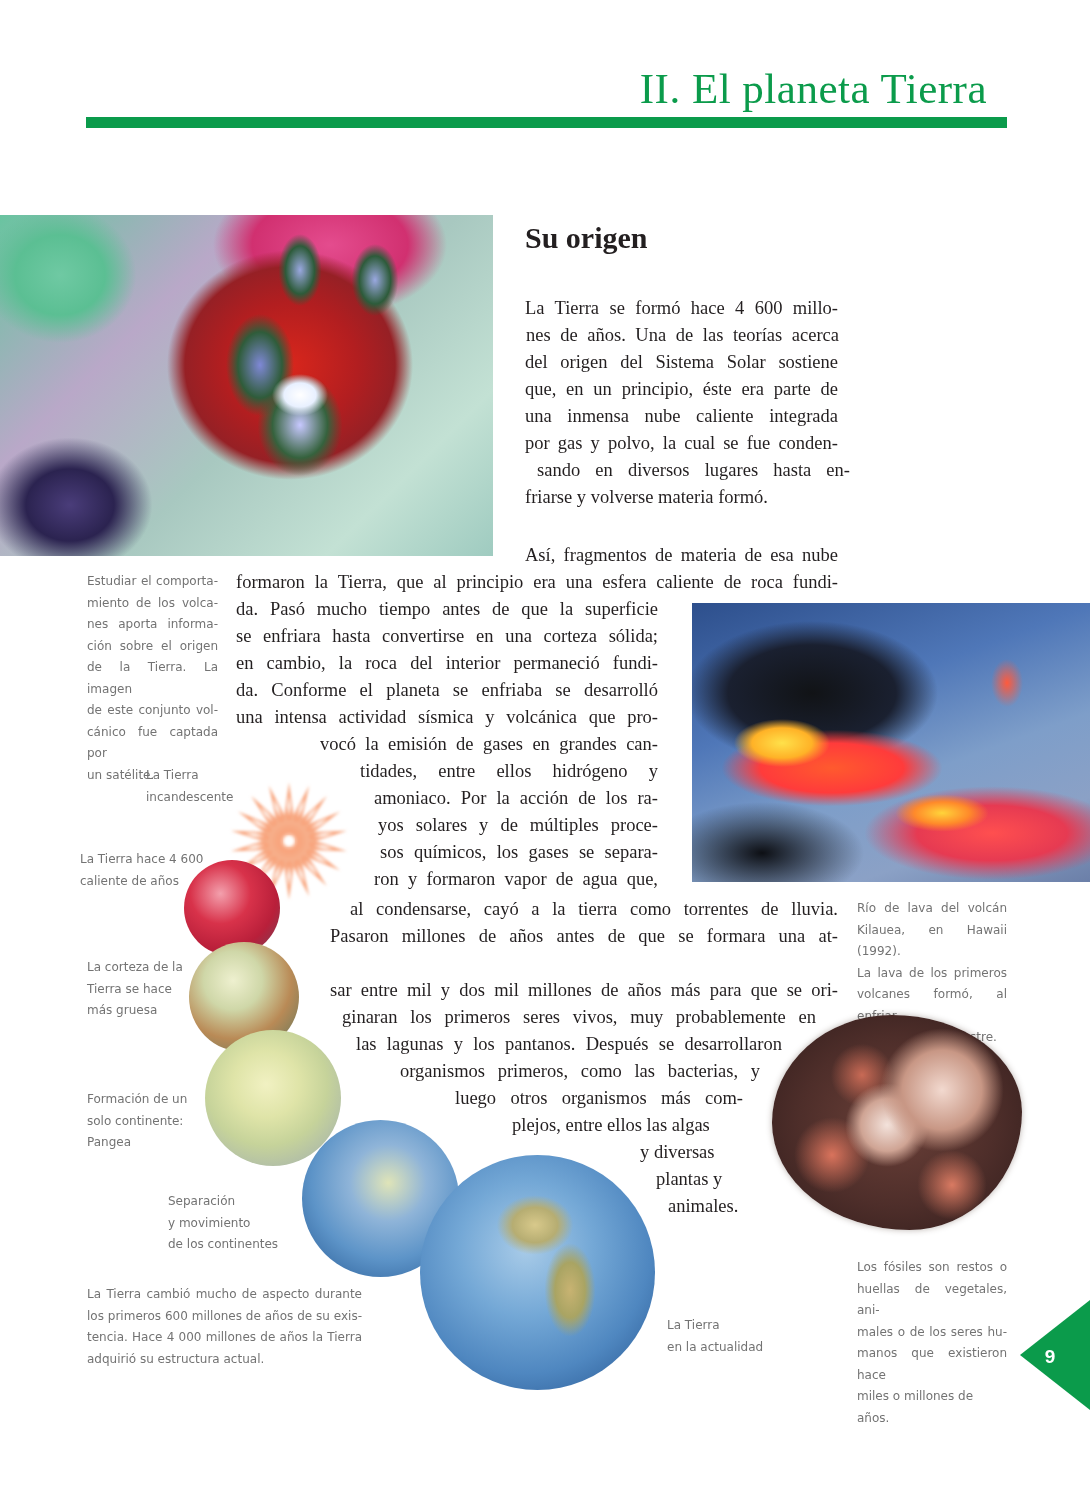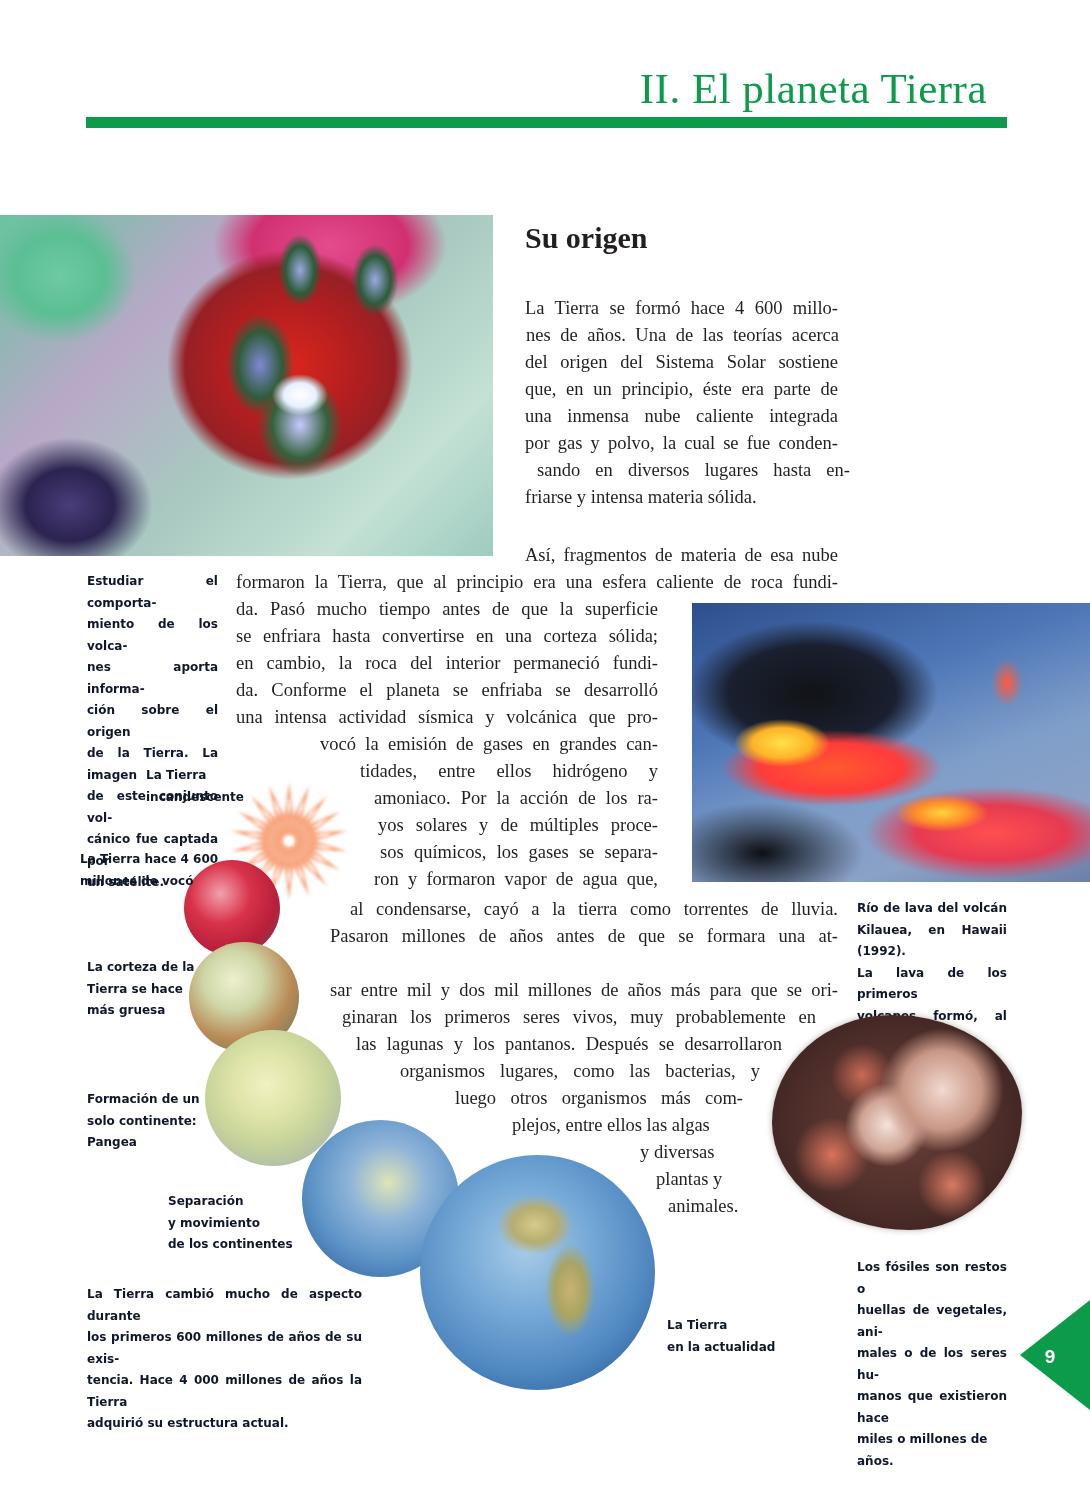--- a/index.html
+++ b/index.html
@@ -12,21 +12,21 @@
 
   
   .section-heading { left: 525px; top: 221px; font-family: "Liberation Serif", serif; font-weight: bold; font-size: 30px; color: #231f20; }
 
   
   .body-text { font-family: "Liberation Serif", serif; font-size: 18.5px; line-height: 27px; color: #231f20; white-space: nowrap; }
   .line { position: absolute; white-space: nowrap; }
   .just { text-align: justify; text-align-last: justify; }
 
   
-  .caption { font-family: "DejaVu Sans", sans-serif; font-size: 12px; line-height: 21.5px; color: #0f172a; font-weight: bold; }
+  .caption { font-family: "DejaVu Sans", sans-serif; font-size: 12px; line-height: 21.5px; color: #737373; }
 
   
   .satellite { left: 0; top: 215px; width: 493px; height: 341px; overflow: hidden;
     background:
       radial-gradient(ellipse 40px 30px at 300px 180px, #ffffff 0%, #e8f0ff 40%, transparent 70%),
       radial-gradient(ellipse 26px 40px at 375px 65px, #9aa8e0 0%, #2d5b3a 60%, transparent 90%),
       radial-gradient(ellipse 24px 40px at 300px 55px, #9aa8e0 0%, #2d5b3a 60%, transparent 90%),
       radial-gradient(ellipse 40px 60px at 260px 150px, #7f88d6 0%, #2f5c3a 55%, transparent 85%),
       radial-gradient(ellipse 50px 60px at 300px 210px, #c7c8ff 0%, #35623d 55%, transparent 85%),
       radial-gradient(ellipse 150px 140px at 290px 150px, #d8261c 0%, #b21e20 45%, #962025 70%, transparent 82%),
@@ -91,21 +91,21 @@
 <div class="abs section-heading">Su origen</div>
 
 <div class="abs body-text" style="left:525px; top:295px; width:313px; height:220px;">
   <div class="line just" style="left:0; top:0; width:313px;">La Tierra se formó hace 4 600 millo-</div>
   <div class="line just" style="left:1px; top:27px; width:313px;">nes de años. Una de las teorías acerca</div>
   <div class="line just" style="left:0; top:54px; width:313px;">del origen del Sistema Solar sostiene</div>
   <div class="line just" style="left:0; top:81px; width:313px;">que, en un principio, éste era parte de</div>
   <div class="line just" style="left:0; top:108px; width:313px;">una inmensa nube caliente integrada</div>
   <div class="line just" style="left:0; top:135px; width:313px;">por gas y polvo, la cual se fue conden-</div>
   <div class="line just" style="left:12px; top:162px; width:313px;">sando en diversos lugares hasta en-</div>
-  <div class="line" style="left:0; top:189px;">friarse y intensa materia sólida.</div>
+  <div class="line" style="left:0; top:189px;">friarse y volverse materia formó.</div>
 </div>
 
 <div class="abs body-text" style="left:0; top:0; width:1090px; height:1500px;">
   <div class="line just" style="left:525px; top:542px; width:313px;">Así, fragmentos de materia de esa nube</div>
   <div class="line just" style="left:236px; top:569px; width:602px;">formaron la Tierra, que al principio era una esfera caliente de roca fundi-</div>
   <div class="line just" style="left:236px; top:623px; width:422px;">se enfriara hasta convertirse en una corteza sólida;</div>
   <div class="line just" style="left:236px; top:596px; width:422px;">da. Pasó mucho tiempo antes de que la superficie</div>
   <div class="line just" style="left:236px; top:650px; width:422px;">en cambio, la roca del interior permaneció fundi-</div>
   <div class="line just" style="left:236px; top:677px; width:422px;">da. Conforme el planeta se enfriaba se desarrolló</div>
   <div class="line just" style="left:236px; top:704px; width:422px;">una intensa actividad sísmica y volcánica que pro-</div>
@@ -113,21 +113,21 @@
   <div class="line just" style="left:360px; top:758px; width:298px;">tidades, entre ellos hidrógeno y</div>
   <div class="line just" style="left:374px; top:785px; width:284px;">amoniaco. Por la acción de los ra-</div>
   <div class="line just" style="left:378px; top:812px; width:280px;">yos solares y de múltiples proce-</div>
   <div class="line just" style="left:380px; top:839px; width:278px;">sos químicos, los gases se separa-</div>
   <div class="line just" style="left:374px; top:866px; width:284px;">ron y formaron vapor de agua que,</div>
   <div class="line just" style="left:350px; top:896px; width:488px;">al condensarse, cayó a la tierra como torrentes de lluvia.</div>
   <div class="line just" style="left:330px; top:923px; width:508px;">Pasaron millones de años antes de que se formara una at-</div>
   <div class="line just" style="left:330px; top:977px; width:508px;">sar entre mil y dos mil millones de años más para que se ori-</div>
   <div class="line just" style="left:342px; top:1004px; width:474px;">ginaran los primeros seres vivos, muy probablemente en</div>
   <div class="line just" style="left:356px; top:1031px; width:426px;">las lagunas y los pantanos. Después se desarrollaron</div>
-  <div class="line just" style="left:400px; top:1058px; width:360px;">organismos lugares, como las bacterias, y</div>
+  <div class="line just" style="left:400px; top:1058px; width:360px;">organismos primeros, como las bacterias, y</div>
   <div class="line just" style="left:455px; top:1085px; width:288px;">luego otros organismos más com-</div>
   <div class="line" style="left:512px; top:1112px;">plejos, entre ellos las algas</div>
   <div class="line" style="left:640px; top:1139px;">y diversas</div>
   <div class="line" style="left:656px; top:1166px;">plantas y</div>
   <div class="line" style="left:668px; top:1193px;">animales.</div>
 </div>
 
 <div class="abs caption" style="left:87px; top:571px; width:131px;">
   <div class="just">Estudiar el comporta-</div>
   <div class="just">miento de los volca-</div>
@@ -198,21 +198,21 @@
 <div class="abs globe g3"></div>
 <div class="abs globe g4"></div>
 <div class="abs globe g5"></div>
 
 <div class="abs caption" style="left:146px; top:765px;">
   <div>La Tierra</div>
   <div>incandescente</div>
 </div>
 <div class="abs caption" style="left:80px; top:849px;">
   <div>La Tierra hace 4 600</div>
-  <div>millones de vocó</div>
+  <div>caliente de años</div>
 </div>
 <div class="abs caption" style="left:87px; top:957px;">
   <div>La corteza de la</div>
   <div>Tierra se hace</div>
   <div>más gruesa</div>
 </div>
 <div class="abs caption" style="left:87px; top:1089px;">
   <div>Formación de un</div>
   <div>solo continente:</div>
   <div>Pangea</div>

